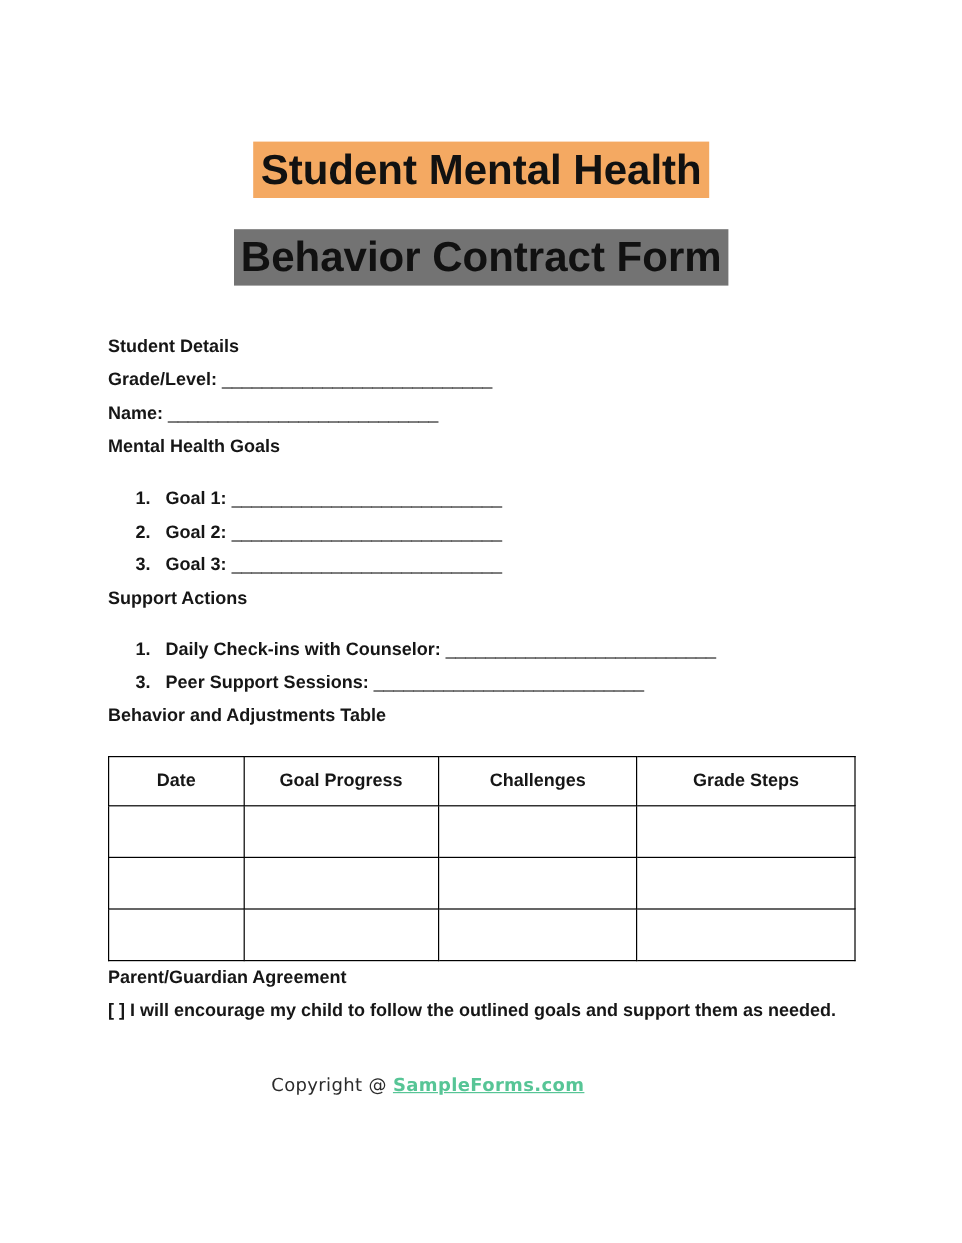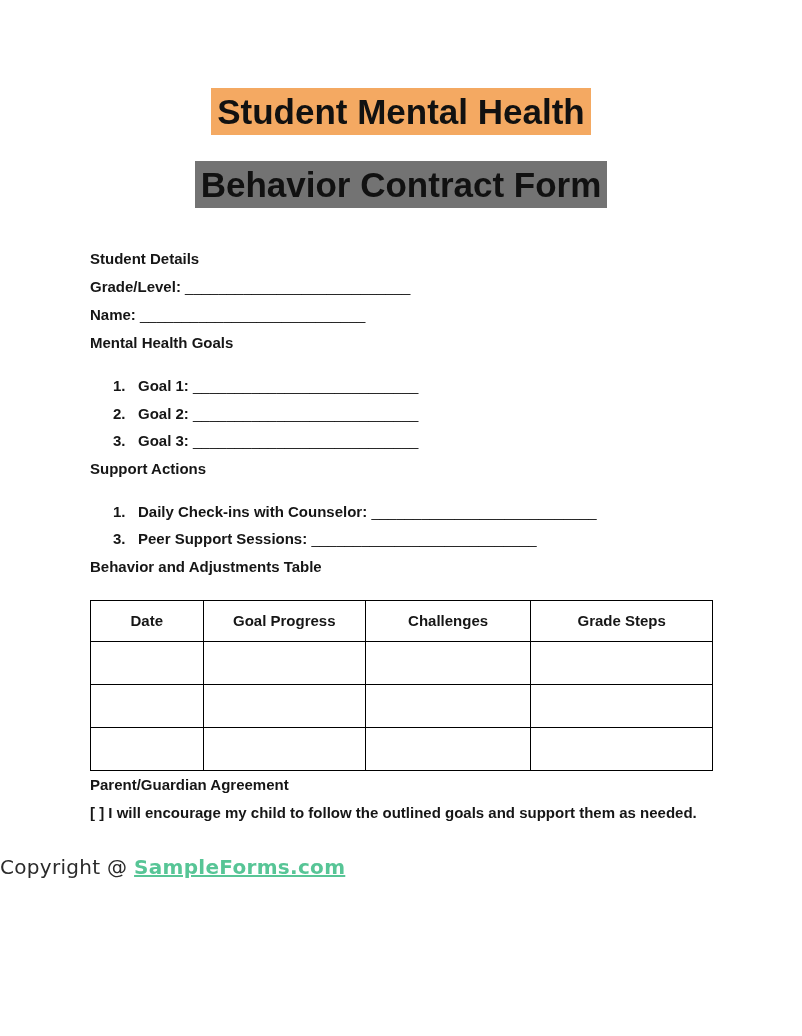--- a/index.html
+++ b/index.html
@@ -6,21 +6,21 @@
   .page {
     position: relative;
     width: 802px;
     height: 1036px;
     background: #ffffff;
     font-family: "Liberation Sans", sans-serif;
     color: #161616;
     overflow: hidden;
   }
   
-  .title-block { padding-top: 88px; text-align: center; }
+  .title-block { padding-top: 88px; text-align: center; margin-top: 30px; }
   .title-line {
     display: block;
     width: fit-content;
     margin: 0 auto 26px auto;
     background: #F4A962;
     font-size: 35px;
     font-weight: bold;
     line-height: 47px;
     padding: 0 6px;
     color: #111111;
@@ -57,24 +57,24 @@
     font-size: 15px;
     font-weight: bold;
     text-align: center;
     vertical-align: middle;
     padding: 0;
   }
   table.feedback td { height: 42px; padding: 0; }
   .agreement-text { width: 623px; }
   
   .footer {
-    margin-top: 28px;
-    text-align: left;
+    margin-top: 38px;
+    text-align: center;
     padding-right: 89px;
-    font-size: 20px;
+    font-size: 15px;
     font-weight: normal;
     color: #2b2b2b;
     font-family: "DejaVu Sans", sans-serif;
     letter-spacing: 0.3px;
   }
   .footer-link {
     color: #57C596;
     font-weight: bold;
     text-decoration: underline;
     cursor: pointer;

